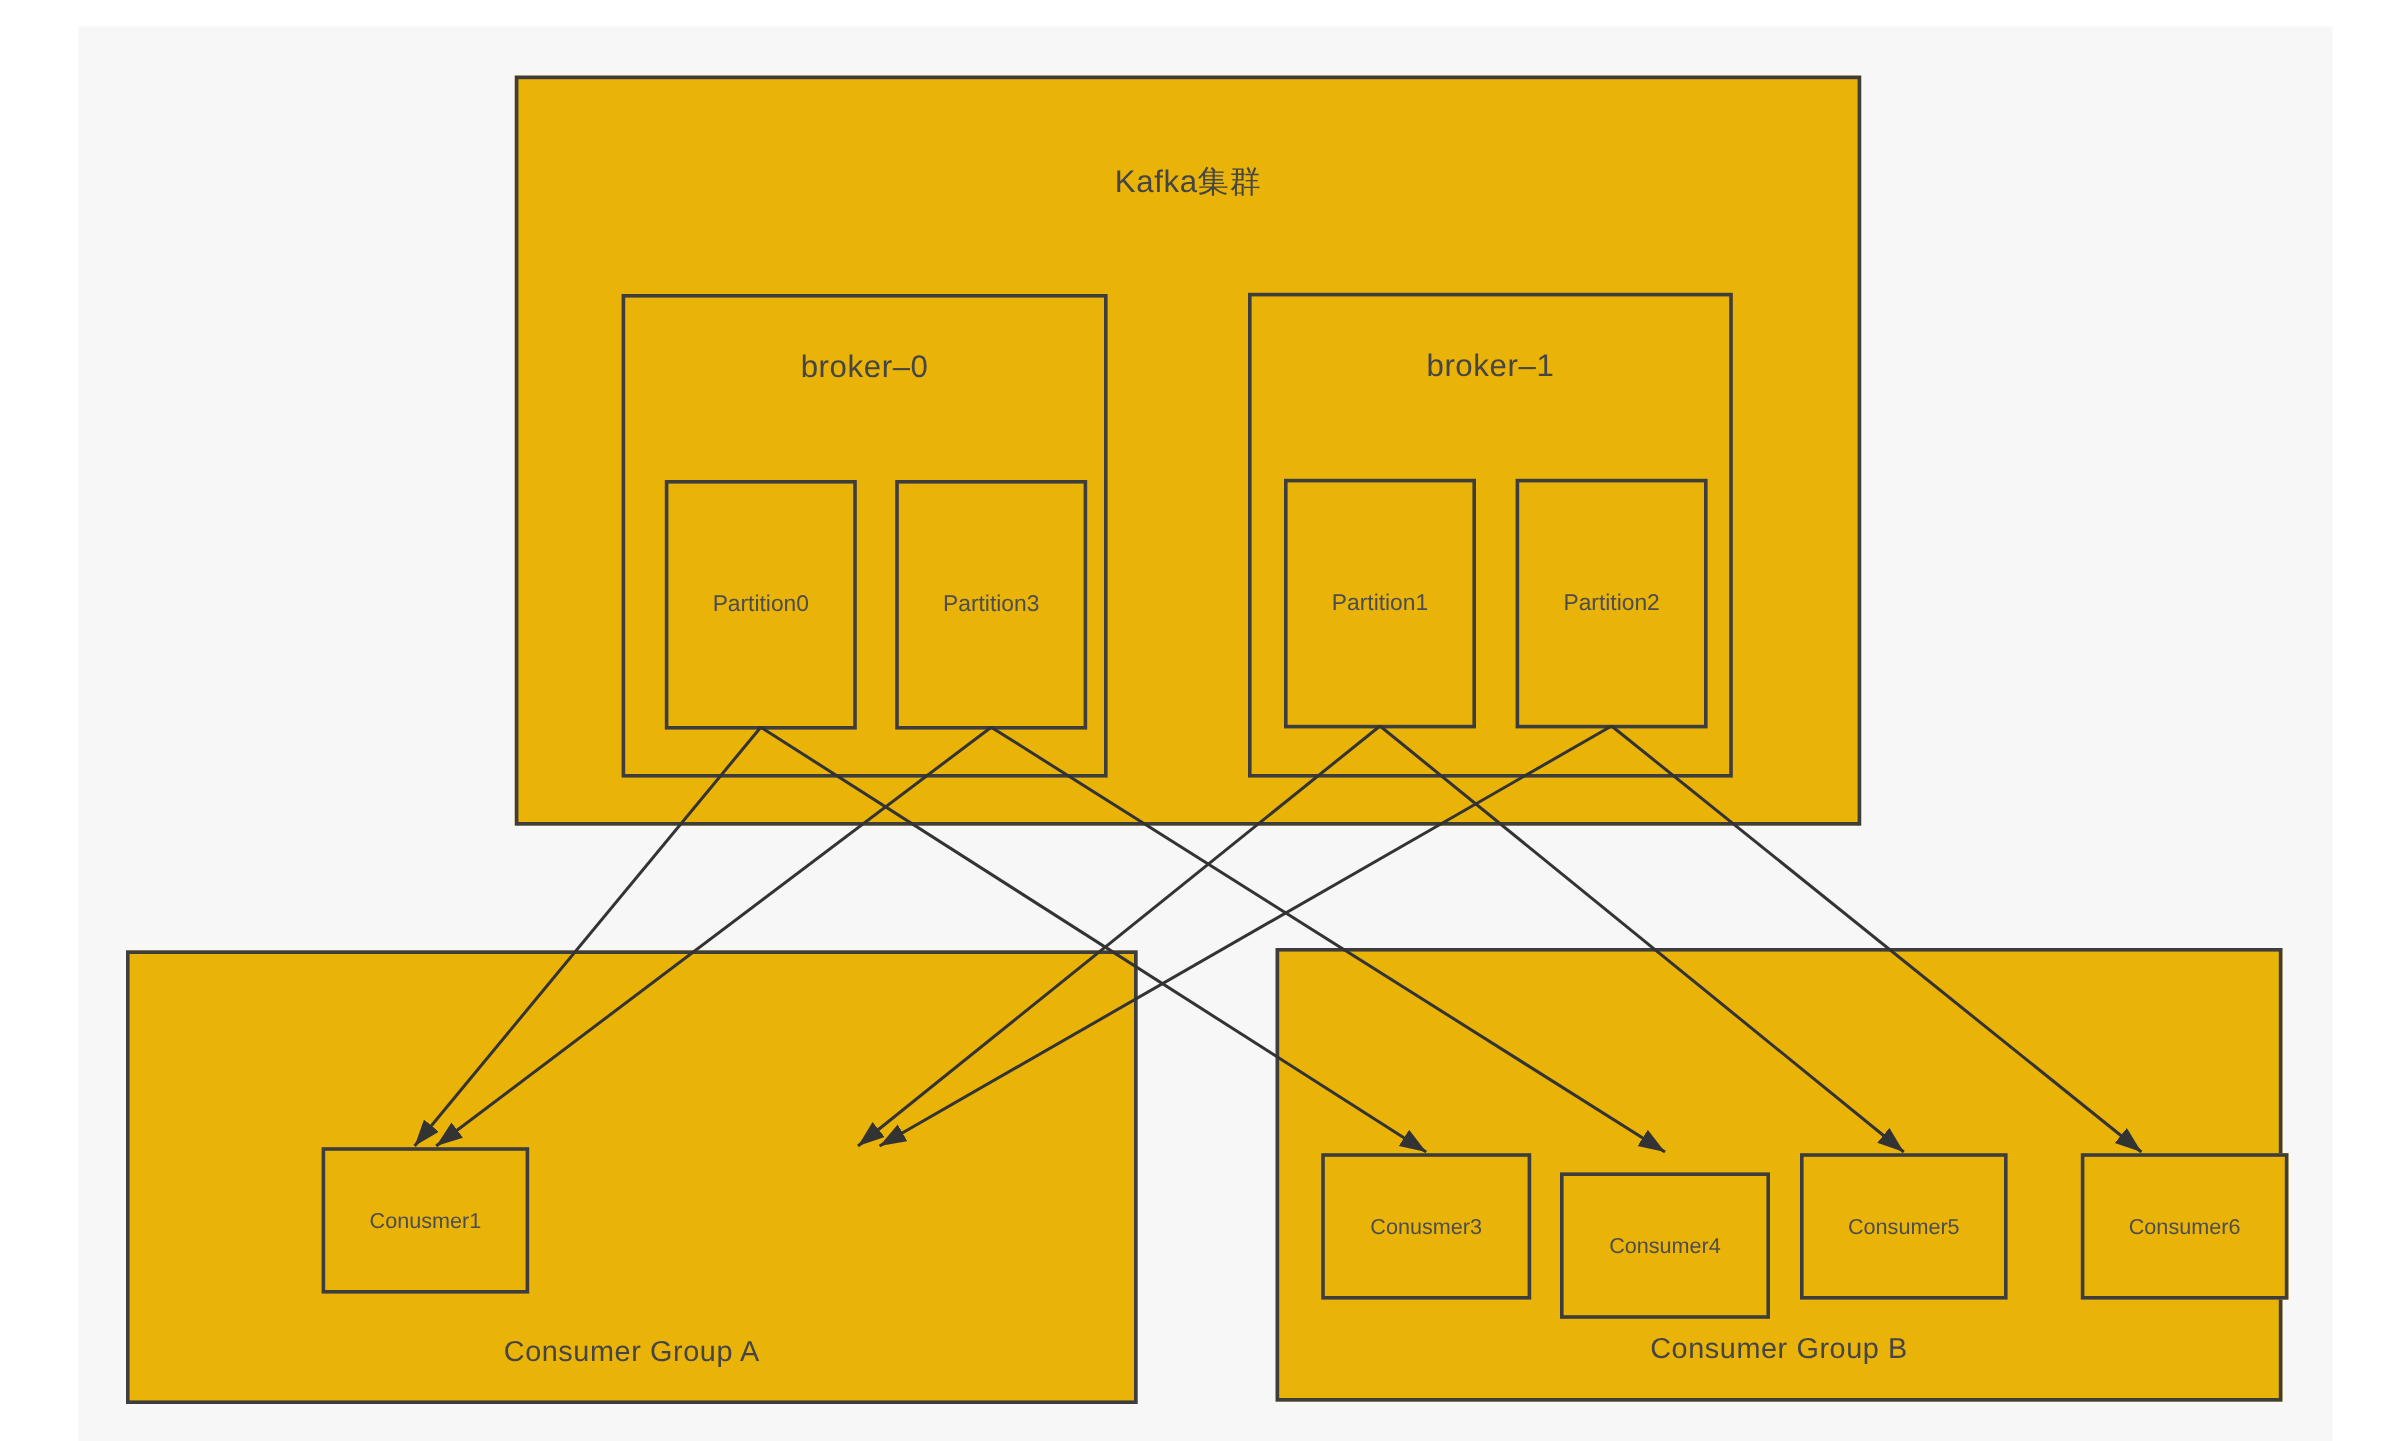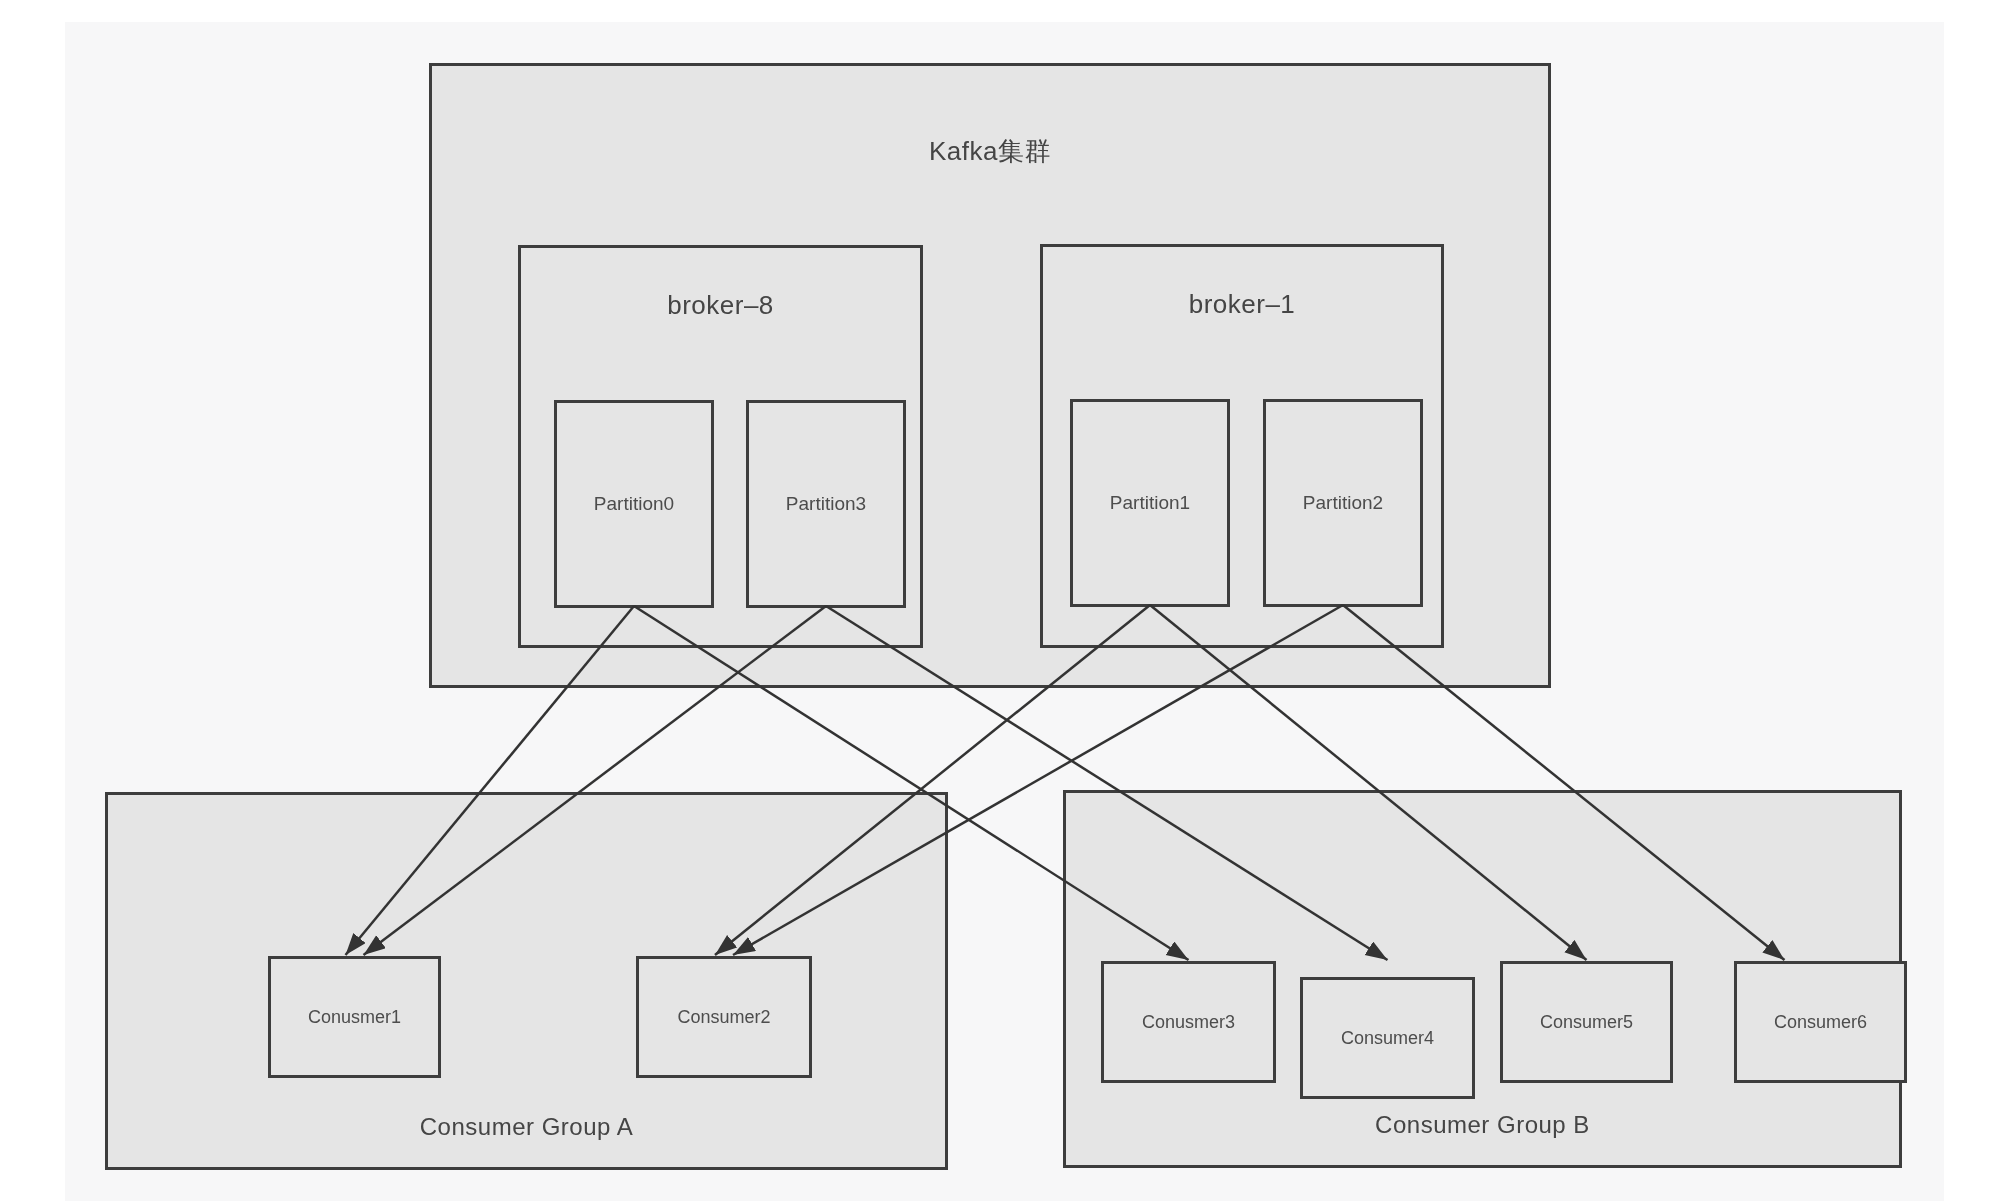--- a/index.html
+++ b/index.html
@@ -14,21 +14,21 @@
   }
   
   .panel {
     position: absolute;
     left: 65px; top: 22px;
     width: 1879px; height: 1179px;
     background: #f7f7f8;
   }
   .box {
     position: absolute;
-    background: #e5e5e5;
+    background: #eab308;
     border: 3px solid #3d3d3d;
     box-sizing: border-box;
   }
   .title-label {
     position: absolute;
     left: 0; width: 100%;
     text-align: center;
     color: #454545;
     letter-spacing: 0.5px;
   }
@@ -78,21 +78,21 @@
 </head>
 <body>
 
 <div id="page">
   <div class="panel"></div>
 
   <div class="box" id="kafka-cluster">
     <div class="title-label cluster-title">Kafka集群</div>
 
     <div class="box" id="broker-0">
-      <div class="title-label broker-title">broker–8</div>
+      <div class="title-label broker-title">broker–0</div>
       <div class="box partition" id="p0">
         <div class="center-label">Partition0</div>
       </div>
       <div class="box partition" id="p3">
         <div class="center-label">Partition3</div>
       </div>
     </div>
 
     <div class="box" id="broker-1">
       <div class="title-label broker-title">broker–1</div>
@@ -101,23 +101,20 @@
       </div>
       <div class="box partition" id="p2">
         <div class="center-label">Partition2</div>
       </div>
     </div>
   </div>
 
   <div class="box" id="group-a">
     <div class="box consumer" id="c1">
       <div class="center-label">Conusmer1</div>
-    </div>
-    <div class="box consumer" id="c2">
-      <div class="center-label">Consumer2</div>
     </div>
     <div class="title-label group-title">Consumer Group A</div>
   </div>
 
   <div class="box" id="group-b">
     <div class="box consumer" id="c3">
       <div class="center-label">Conusmer3</div>
     </div>
     <div class="box consumer" id="c4">
       <div class="center-label">Consumer4</div>

